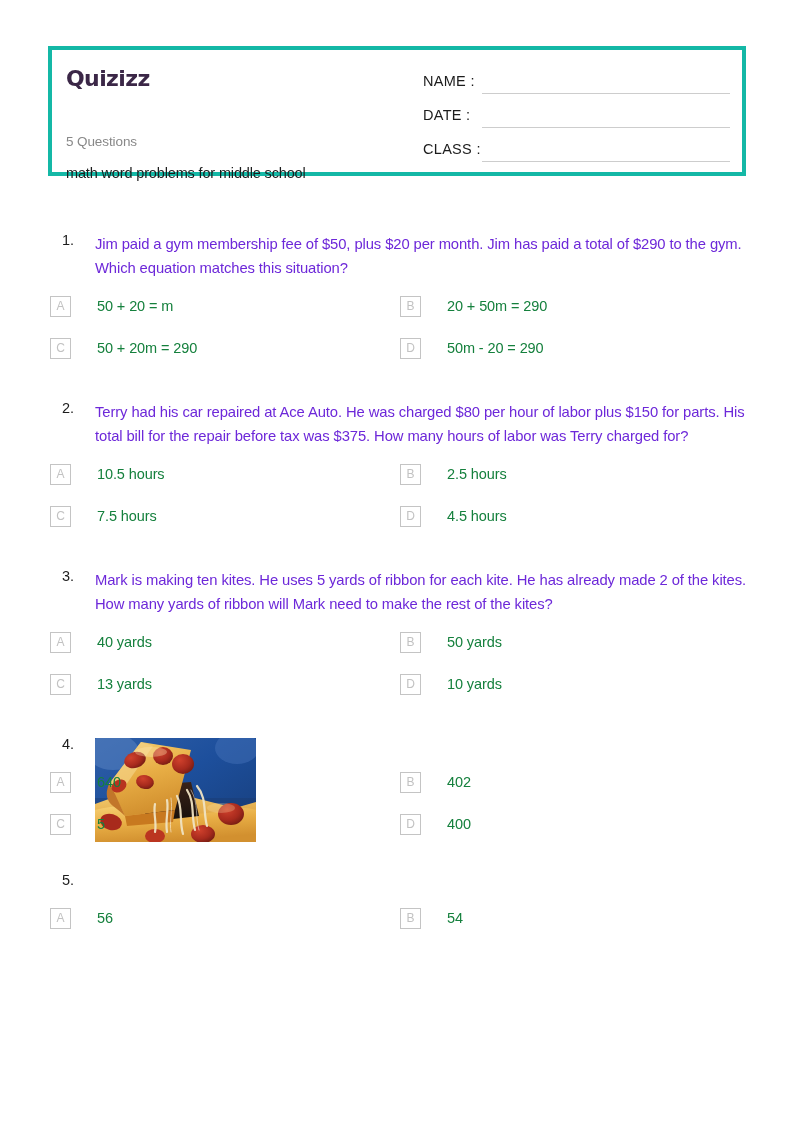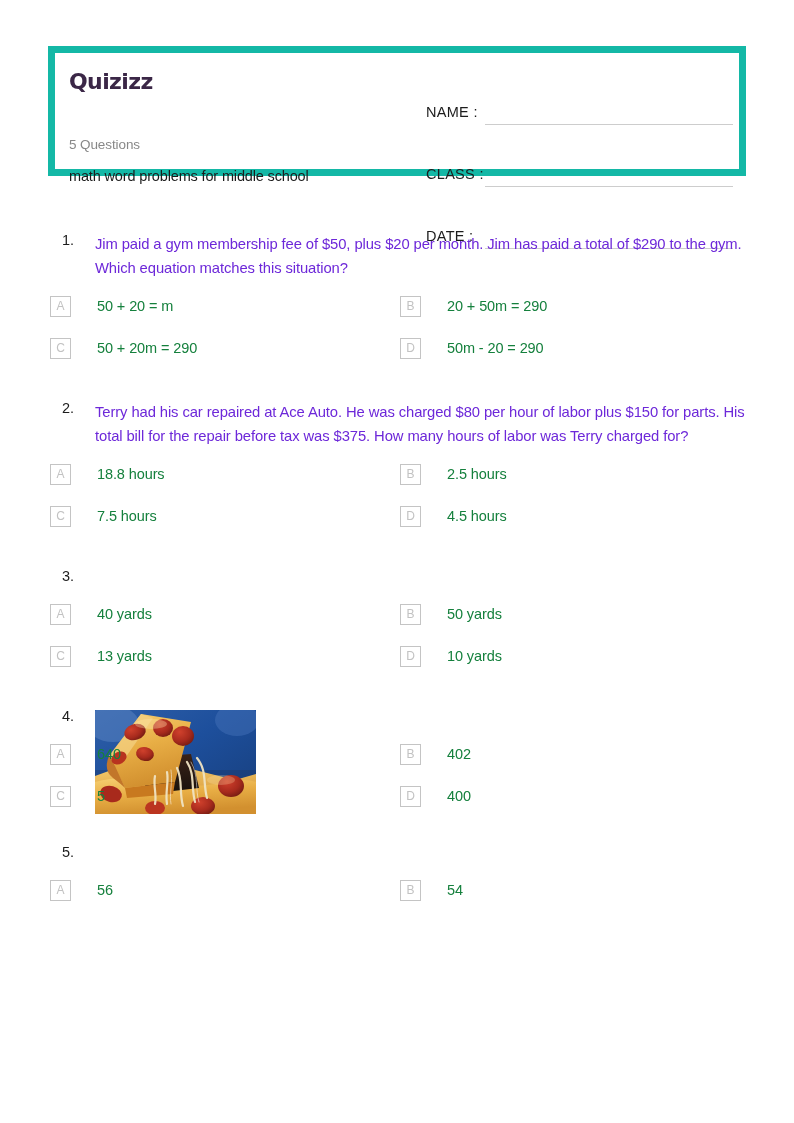--- a/index.html
+++ b/index.html
@@ -17,21 +17,21 @@
     -webkit-font-smoothing: antialiased;
   }
 
   
   .header-card {
     position: absolute;
     left: 48px;
     top: 46px;
     width: 698px;
     height: 130px;
-    border: 7px solid #14b8a6;
+    border: 4px solid #14b8a6;
     box-sizing: border-box;
     background: #fff;
   }
   .header-left {
     position: absolute;
     left: 14px;
     top: 0;
     width: 350px;
     height: 100%;
   }
@@ -66,21 +66,20 @@
 
   .header-fields {
     position: absolute;
     left: 371px;
     top: 18px;
     width: 320px;
   }
   .field-row {
     position: relative;
     height: 34px;
-    margin-top: 28px;
   }
   .field-label {
     position: absolute;
     left: 0;
     top: 5px;
     font-size: 14.5px;
     color: #1c1c1c;
     letter-spacing: 0.3px;
     white-space: nowrap;
   }
@@ -191,25 +190,25 @@
     <div class="quiz-title">math word problems for middle school</div>
     <div class="quiz-subtitle">5 Questions</div>
   </div>
 
   <div class="header-fields">
     <div class="field-row">
       <span class="field-label">NAME :</span>
       <span class="field-line"></span>
     </div>
     <div class="field-row">
+      <span class="field-label">DATE  :</span>
+      <span class="field-line"></span>
+    </div>
+    <div class="field-row">
       <span class="field-label">CLASS :</span>
-      <span class="field-line"></span>
-    </div>
-    <div class="field-row">
-      <span class="field-label">DATE  :</span>
       <span class="field-line"></span>
     </div>
   </div>
 </div>
 
 <div class="questions" id="questions-root">
     <div class="question" style="margin-bottom: 20px;">
       <div class="q-head">
         <div class="q-num">1.</div>
         <div class="q-text">Jim paid a gym membership fee of $50, plus $20 per month.  Jim has paid a total of $290 to the gym.  Which equation matches this situation?</div>
@@ -239,21 +238,21 @@
     </div>
     <div class="question" style="margin-bottom: 20px;">
       <div class="q-head">
         <div class="q-num">2.</div>
         <div class="q-text">Terry had his car repaired at Ace Auto.  He was charged $80 per hour of labor plus $150 for parts.  His total bill for the repair before tax was $375.  How many hours of labor was Terry charged for?</div>
       </div>
       <div class="options">
         <div class="opt-row">
           <div class="option col-a">
             <div class="opt-box">A</div>
-            <div class="opt-text">18.8 hours</div>
+            <div class="opt-text">10.5 hours</div>
           </div>
           <div class="option col-b">
             <div class="opt-box">B</div>
             <div class="opt-text">2.5 hours</div>
           </div>
         </div>
         <div class="opt-row">
           <div class="option col-a">
             <div class="opt-box">C</div>
             <div class="opt-text">7.5 hours</div>
@@ -261,20 +260,21 @@
           <div class="option col-b">
             <div class="opt-box">D</div>
             <div class="opt-text">4.5 hours</div>
           </div>
         </div>
       </div>
     </div>
     <div class="question" style="margin-bottom: 20px;">
       <div class="q-head">
         <div class="q-num">3.</div>
+        <div class="q-text">Mark is making ten kites.  He uses 5 yards of ribbon for each kite.  He has already made 2 of the kites.  How many yards of ribbon will Mark need to make the rest of the kites?</div>
       </div>
       <div class="options">
         <div class="opt-row">
           <div class="option col-a">
             <div class="opt-box">A</div>
             <div class="opt-text">40 yards</div>
           </div>
           <div class="option col-b">
             <div class="opt-box">B</div>
             <div class="opt-text">50 yards</div>

